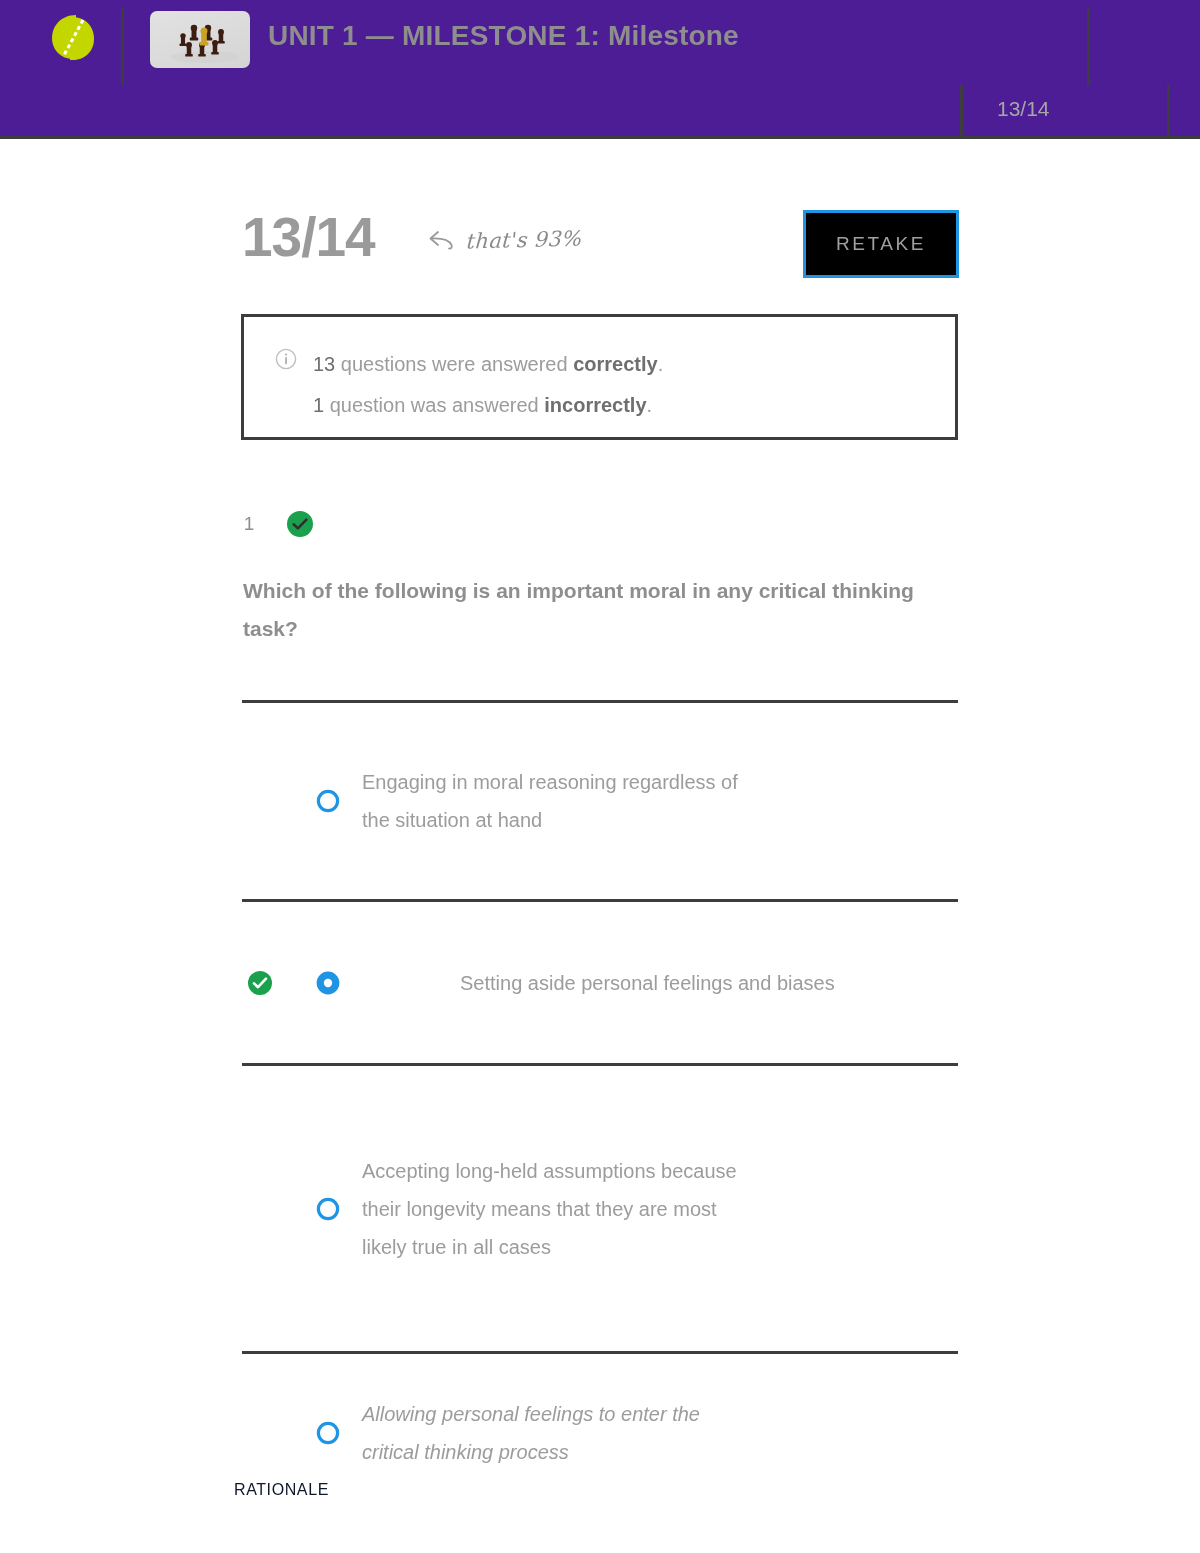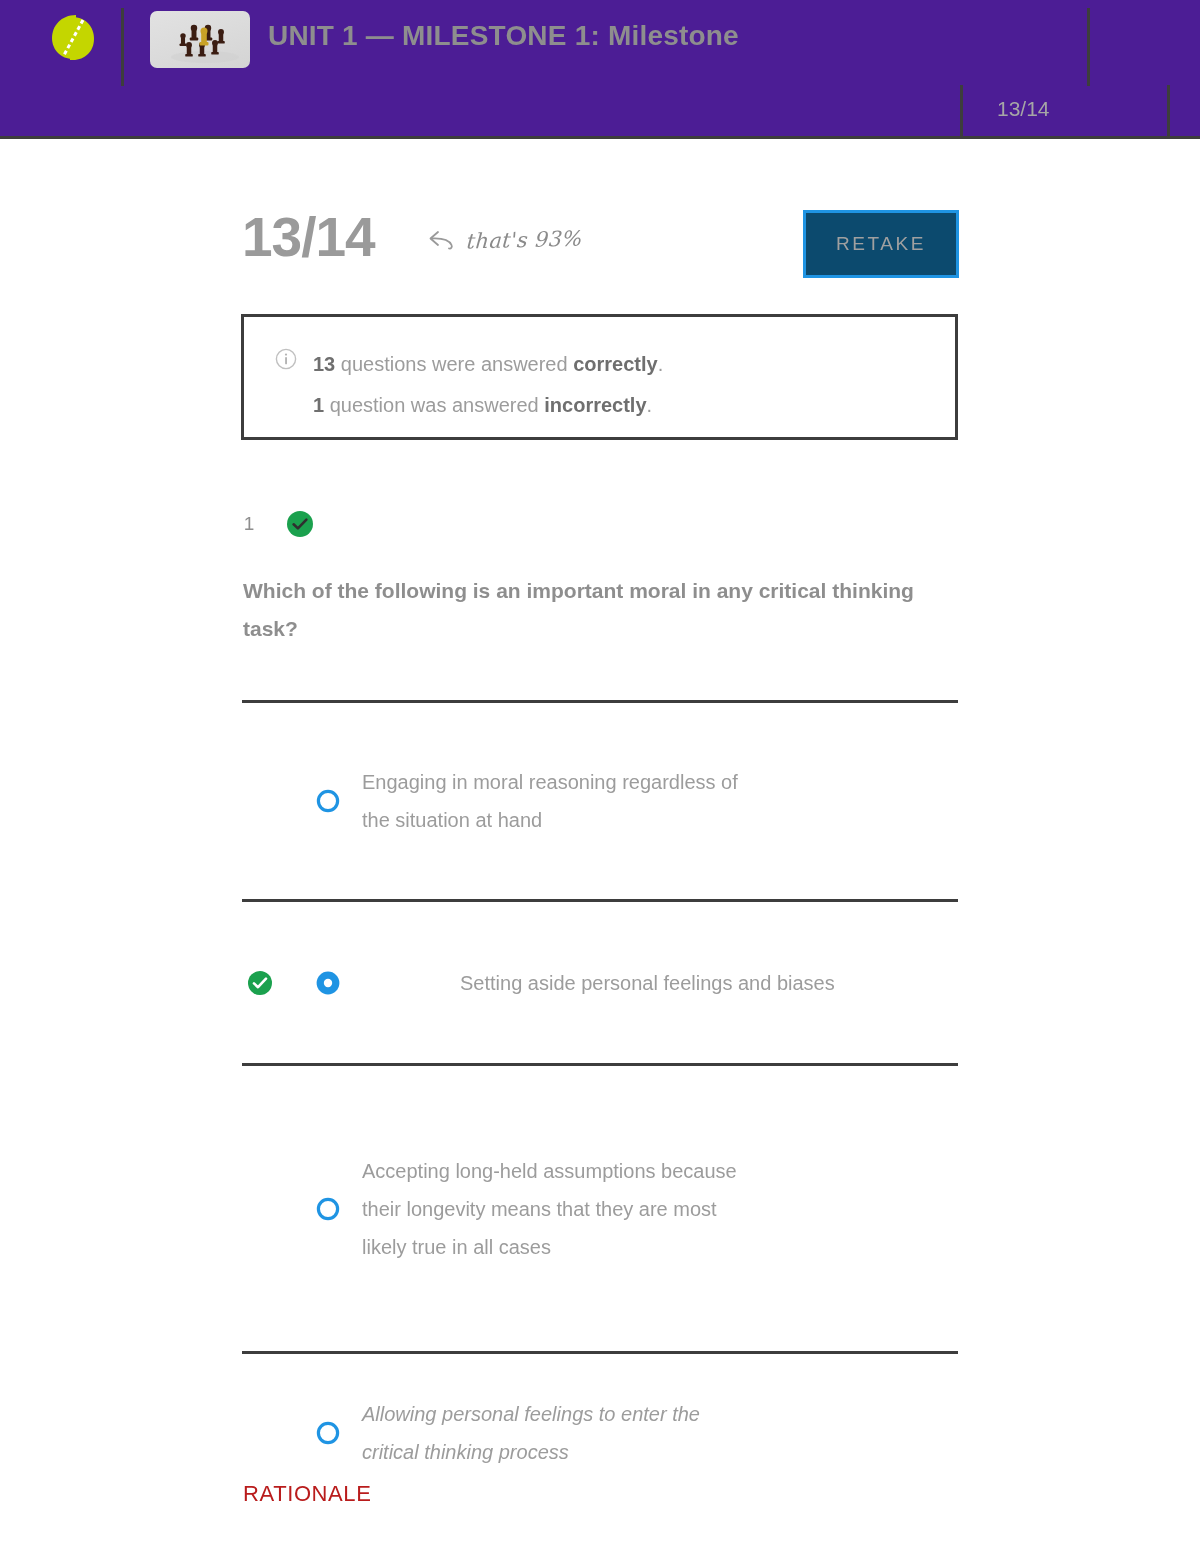--- a/index.html
+++ b/index.html
@@ -123,21 +123,21 @@
     letter-spacing: 0.3px;
     transform: skewX(-6deg) rotate(-1.5deg);
   }
   .retake-button {
     position: absolute;
     left: 561px;
     top: 4px;
     width: 156px;
     height: 68px;
     border: 3px solid #1f94e3;
-    background: #0c4a6e;
+    background: #000000;
     display: flex;
     align-items: center;
     justify-content: center;
     cursor: pointer;
   }
   .retake-button span {
     font-size: 19px;
     color: #a0a0a0;
     letter-spacing: 2.6px;
   }
@@ -159,21 +159,21 @@
     top: 31px;
   }
   .info-line {
     font-size: 20px;
     line-height: 41px;
     color: #9c9c9c;
     margin-left: 38px;
     white-space: nowrap;
   }
   .info-line b { color: #6f6f6f; font-weight: bold; }
-  .info-line .num { color: #6f6f6f; font-weight: bold; }
+  .info-line .num { color: #6f6f6f; font-weight: normal; }
 
   
   .q-meta {
     position: absolute;
     left: 242px;
     top: 505px;
     display: flex;
     align-items: center;
     gap: 30px;
     height: 38px;
@@ -238,24 +238,24 @@
     width: 400px;
     font-size: 20px;
     line-height: 38px;
     color: #9c9c9c;
   }
   .option.opt-h3 .option-text { padding: 28px 0; }
 
   
   .rationale-heading {
     position: absolute;
-    left: 243px;
+    left: 234px;
     top: 1481px;
-    font-size: 22px;
-    color: #b91c1c;
+    font-size: 16px;
+    color: #0f172a;
     letter-spacing: 0.6px;
   }
 </style>
 </head>
 <body>
 
 <div class="header">
 
   <div class="logo-mark">
     <svg width="46" height="50" viewBox="0 0 46 50">

